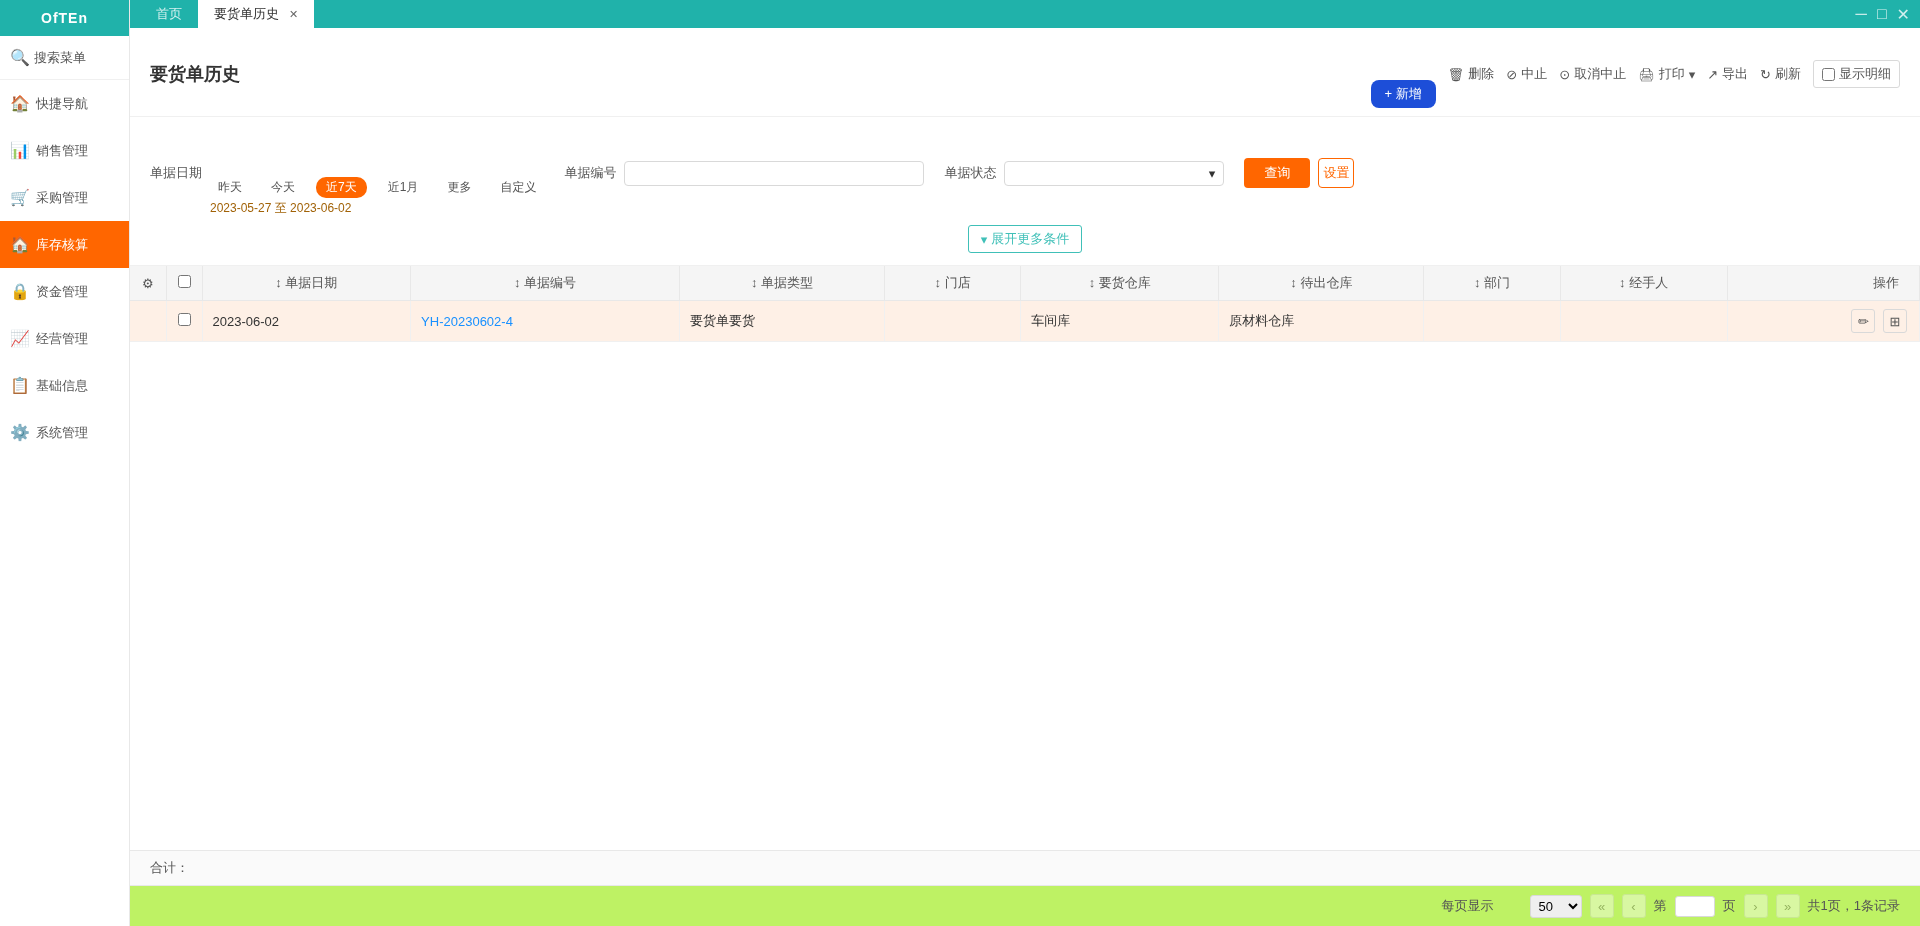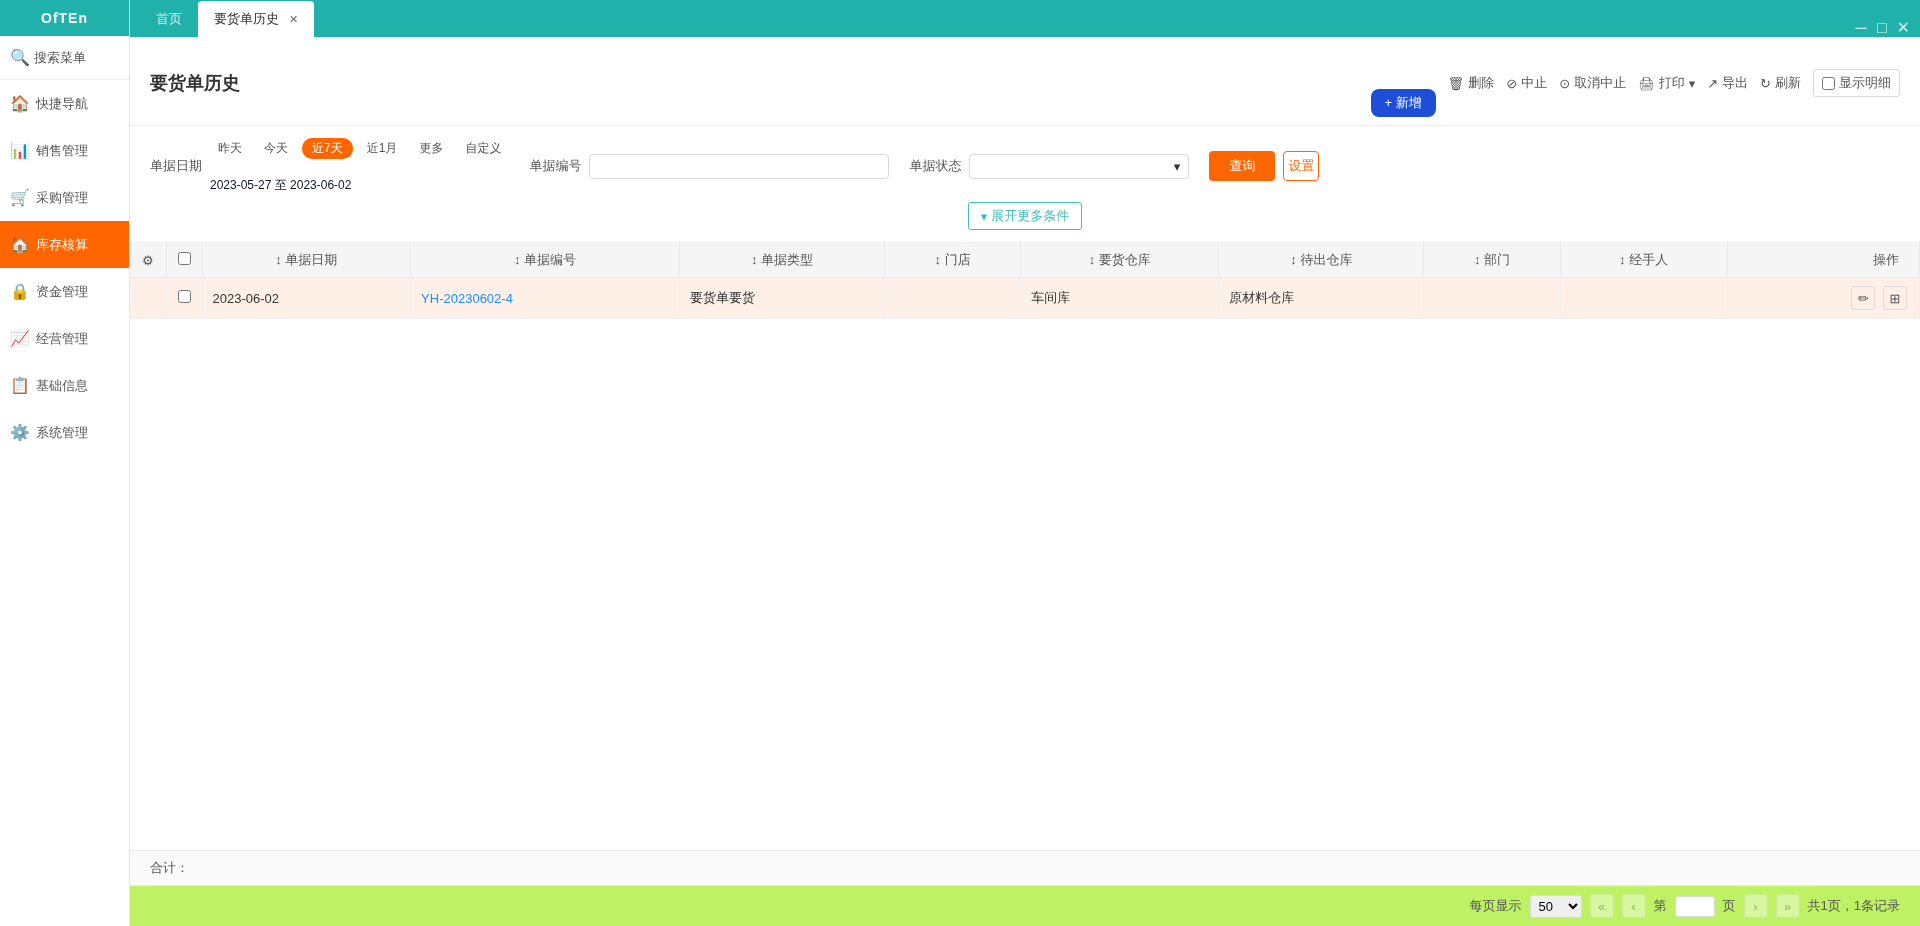--- a/index.html
+++ b/index.html
@@ -10,21 +10,21 @@
     .sidebar-search { padding: 12px 10px; display: flex; align-items: center; gap: 6px; cursor: pointer; color: #555; font-size: 13px; border-bottom: 1px solid #f0f0f0; }
     .sidebar-item { padding: 14px 10px; display: flex; align-items: center; gap: 8px; cursor: pointer; color: #555; font-size: 13px; }
     .sidebar-item.active { background: #f60; color: #fff; border-radius: 0; }
     .sidebar-item.active .sidebar-icon { color: #fff; }
     .sidebar-icon { font-size: 16px; width: 18px; text-align: center; flex-shrink: 0; }
 
     
     .main { flex: 1; display: flex; flex-direction: column; overflow: hidden; }
 
     
-    .tabbar { background: #20b2aa; display: flex; align-items: flex-end; height: 37px; padding: 0 10px; gap: 0; }
+    .tabbar { background: #20b2aa; display: flex; align-items: center; height: 28px; padding: 0 10px; gap: 0; }
     .tab-item { padding: 0 16px; height: 36px; display: flex; align-items: center; gap: 6px; cursor: pointer; color: #fff; font-size: 13px; opacity: 0.8; }
     .tab-item.active { background: #fff; color: #333; opacity: 1; border-radius: 4px 4px 0 0; }
     .tab-close { font-size: 11px; color: #666; margin-left: 4px; cursor: pointer; }
     .tabbar-spacer { flex: 1; }
     .tabbar-actions { display: flex; align-items: center; gap: 10px; color: #fff; font-size: 18px; }
     .tabbar-actions span { cursor: pointer; opacity: 0.8; }
 
     
     .page-content { flex: 1; background: #fff; display: flex; flex-direction: column; overflow: hidden; }
 
@@ -33,24 +33,24 @@
     .page-title { font-size: 18px; font-weight: bold; color: #333; }
     .toolbar { display: flex; align-items: center; gap: 12px; }
     .toolbar-btn { display: flex; align-items: center; gap: 4px; cursor: pointer; color: #555; font-size: 13px; }
     .toolbar-btn.primary { background: #1d4ed8; color: #fff; padding: 5px 14px; border-radius: 8px; margin-top: 40px; }
 
     
     .filter-area { padding: 12px 20px; background: #fff; border-bottom: 1px solid #f0f0f0; }
     .filter-row { display: flex; align-items: center; gap: 20px; flex-wrap: wrap; }
     .filter-item { display: flex; align-items: center; gap: 8px; }
     .filter-label { color: #555; font-size: 13px; white-space: nowrap; }
-    .filter-dates { display: flex; align-items: flex-start; gap: 6px; }
+    .filter-dates { display: flex; align-items: flex-start; gap: 13px; margin-top: 48px; }
     .date-btn { padding: 2px 8px; border-radius: 3px; cursor: pointer; font-size: 12px; color: #555; }
     .date-btn.active { background: #f60; color: #fff; border-radius: 10px; padding: 2px 10px; }
-    .date-range-text { font-size: 12px; color: #0f172a; margin-top: 18px; }
+    .date-range-text { font-size: 12px; color: #a16207; margin-top: 2px; }
     .filter-input { border: 1px solid #d9d9d9; padding: 4px 8px; border-radius: 4px; font-size: 13px; width: 180px; outline: none; }
     .filter-select { border: 1px solid #d9d9d9; padding: 4px 8px; border-radius: 4px; font-size: 13px; width: 200px; background: #fff; cursor: pointer; display: flex; align-items: center; justify-content: space-between; }
     .expand-more { display: flex; align-items: center; justify-content: center; margin-top: 8px; }
     .expand-btn { display: flex; align-items: center; gap: 4px; color: #40c0b8; cursor: pointer; font-size: 13px; padding: 4px 12px; border: 1px solid #40c0b8; border-radius: 3px; }
 
     
     .action-area { display: flex; align-items: center; gap: 8px; }
     .btn-query { background: #f60; color: #fff; border: none; padding: 6px 20px; border-radius: 4px; cursor: pointer; font-size: 13px; }
     .btn-setting { background: #fff; color: #f60; border: 1px solid #f60; padding: 5px 4px; border-radius: 4px; cursor: pointer; font-size: 13px; }
 
@@ -66,21 +66,21 @@
     .col-settings { width: 36px; text-align: center; }
     .link-text { color: #1890ff; cursor: pointer; text-decoration: none; }
     .op-btn { display: inline-flex; align-items: center; justify-content: center; width: 24px; height: 24px; border: 1px solid #d9d9d9; border-radius: 3px; cursor: pointer; color: #555; margin: 0 2px; }
 
     
     .table-footer { border-top: 1px solid #e8e8e8; padding: 8px 20px; background: #fafafa; display: flex; align-items: center; }
     .footer-label { color: #555; font-size: 13px; }
 
     
     .pagination { border-top: 1px solid #e8e8e8; padding: 8px 20px; background: #bef264; display: flex; align-items: center; justify-content: flex-end; gap: 8px; font-size: 13px; color: #555; }
-    .page-size-select { border: 1px solid #d9d9d9; padding: 2px 4px; border-radius: 3px; font-size: 13px; }
+    .page-size-select { border: 1px solid #d9d9d9; padding: 2px 4px; border-radius: 3px; font-size: 13px; margin-left: 28px; }
     .page-nav-btn { display: inline-flex; align-items: center; justify-content: center; width: 24px; height: 24px; border: 1px solid #d9d9d9; border-radius: 3px; cursor: pointer; color: #555; background: #fff; }
     .page-nav-btn.disabled { opacity: 0.4; cursor: default; }
     .page-input { border: 1px solid #d9d9d9; padding: 2px 6px; border-radius: 3px; width: 40px; text-align: center; font-size: 13px; }
 
     
     .brand-area { background: #20b2aa; height: 36px; display: flex; align-items: center; justify-content: center; }
     .brand-text { color: #fff; font-size: 14px; font-weight: bold; letter-spacing: 1px; }
 
     .settings-icon-cell { cursor: pointer; color: #aaa; }
     .checkbox-input { cursor: pointer; }

